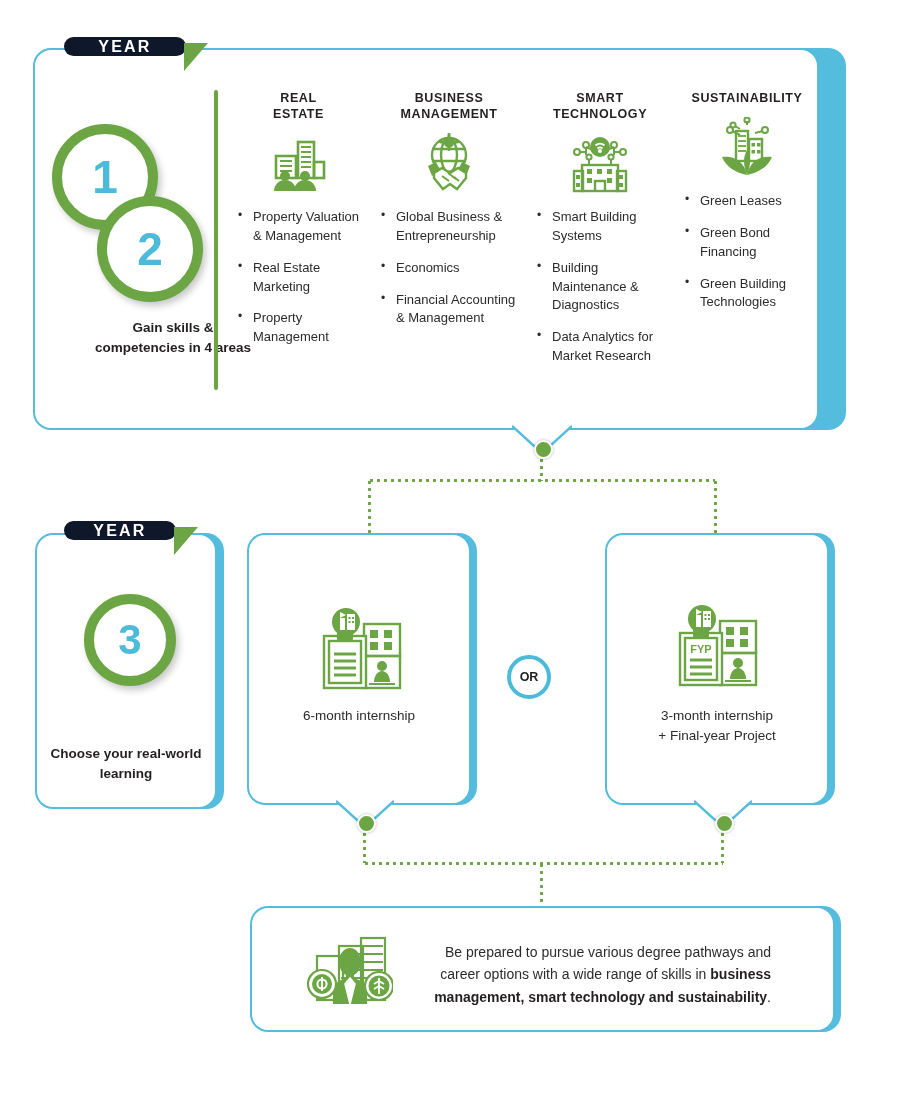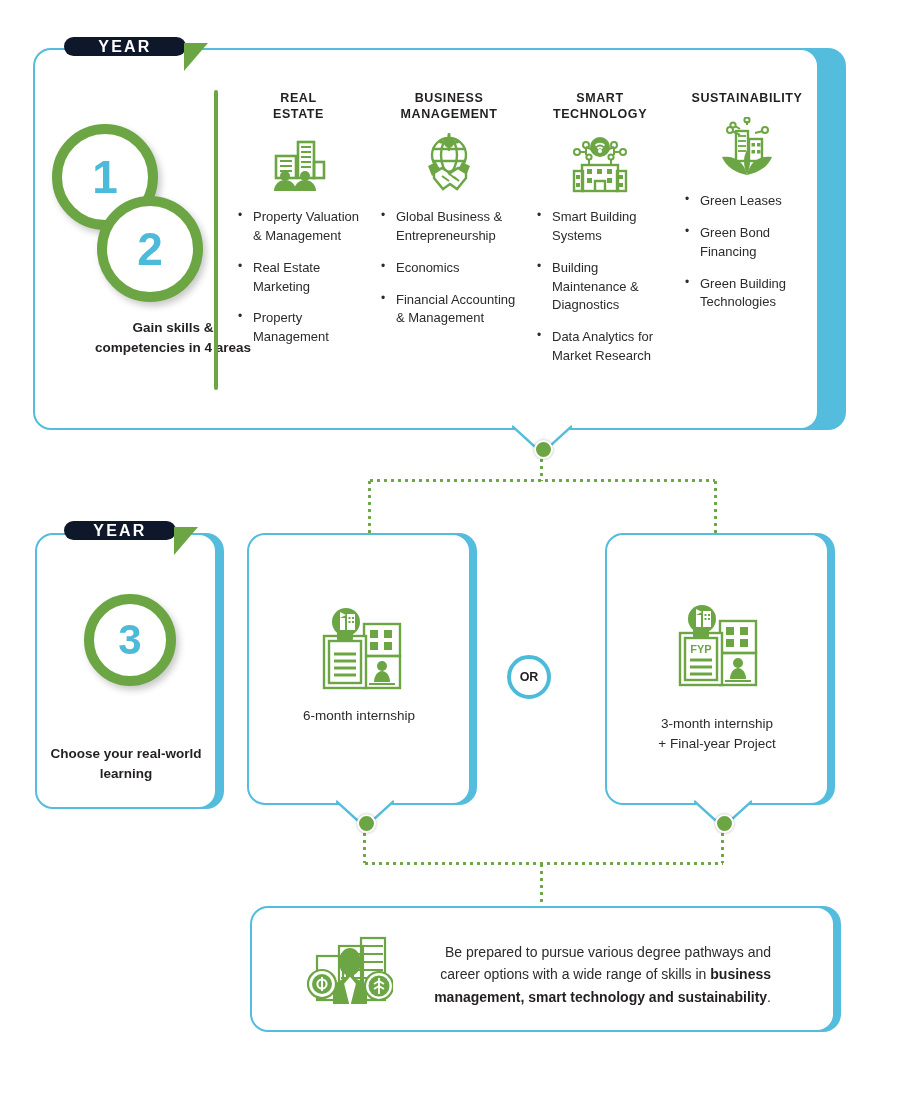--- a/index.html
+++ b/index.html
@@ -463,21 +463,21 @@
         <path d="M24 10 v-6 l6 3 z"></path>
       </g>
       <g fill="#6ca644" stroke="none">
         <rect x="32.5" y="9" width="2" height="2"></rect>
           <rect x="36" y="9" width="2" height="2"></rect>
         <rect x="32.5" y="13" width="2" height="2"></rect>
           <rect x="36" y="13" width="2" height="2"></rect>
       </g>
     </svg>
   </div>
-  <div class="intern-label" style="left:605px;top:706px;width:224px;margin-top:8px;">3-month internship
+  <div class="intern-label" style="left:605px;top:706px;width:224px;">3-month internship
 + Final-year Project</div>
 
   <svg class="notch" style="left:336px;top:799px;" width="58" height="26" viewBox="0 0 58 26">
     <path d="M0 2 L21 21 L37 21 L58 2" fill="#ffffff" stroke="#54bcdd" stroke-width="2.4"></path>
   </svg>
   <div class="node" style="left:357px;top:814px;"></div>
   <svg class="notch" style="left:694px;top:799px;" width="58" height="26" viewBox="0 0 58 26">
     <path d="M0 2 L21 21 L37 21 L58 2" fill="#ffffff" stroke="#54bcdd" stroke-width="2.4"></path>
   </svg>
   <div class="node" style="left:715px;top:814px;"></div>

